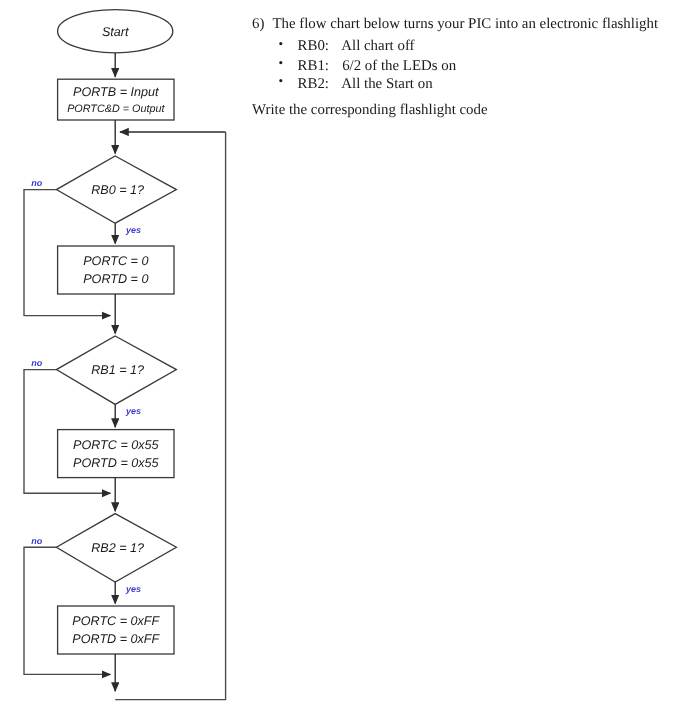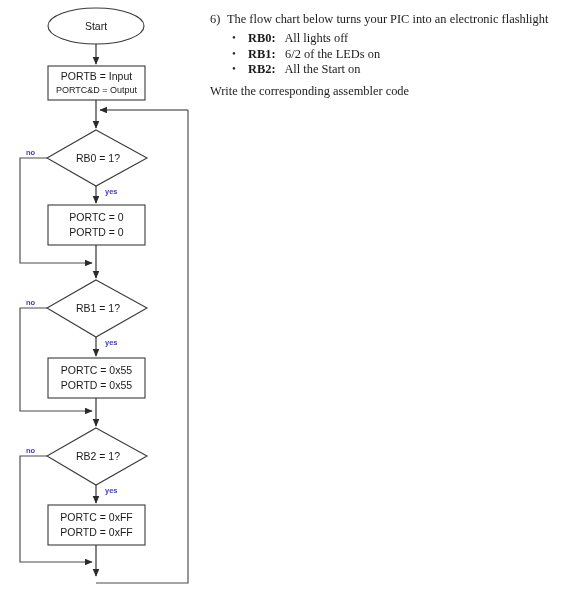--- a/index.html
+++ b/index.html
@@ -51,36 +51,36 @@
   #question-panel li .bullet {
     position: absolute;
     left: 0;
     top: -1px;
     font-size: 11px;
     line-height: 15.5px;
   }
   #question-panel li .rb-name {
     display: inline-block;
     min-width: 34px;
-    font-weight: bold;
   }
   #question-panel .closing {
     margin-top: 6px;
     font-size: 12.4px;
     line-height: 15px;
     white-space: nowrap;
   }
 
   
   #flowchart {
     position: absolute;
     left: 0;
     top: 0;
     width: 210px;
     height: 439px;
+    font-style: italic;
   }
   #flowchart svg {
     display: block;
   }
 
   .fc-label {
     font-family: "Liberation Sans", sans-serif;
     fill: #1a1a1a;
   }
   .fc-label.big   { font-size: 10.5px; }
@@ -108,34 +108,34 @@
 
 <div id="question-panel">
   <div class="q-line">
     <span class="q-num">6)</span>
     <span>The flow chart below turns your PIC into an electronic flashlight</span>
   </div>
   <ul>
     <li>
       <span class="bullet">•</span>
       <span class="rb-name">RB0:</span>
-      <span>All lights off</span>
+      <span>All chart off</span>
     </li>
     <li>
       <span class="bullet">•</span>
       <span class="rb-name">RB1:</span>
       <span>6/2 of the LEDs on</span>
     </li>
     <li>
       <span class="bullet">•</span>
       <span class="rb-name">RB2:</span>
       <span>All the Start on</span>
     </li>
   </ul>
-  <div class="closing">Write the corresponding assembler code</div>
+  <div class="closing">Write the corresponding flashlight code</div>
 </div>
 
 <div id="flowchart">
 <svg width="210" height="598" viewBox="0 0 210 598" xmlns="http://www.w3.org/2000/svg">
   <defs>
     <marker id="arrow" markerWidth="9" markerHeight="9" refX="6.4" refY="3" orient="auto" markerUnits="strokeWidth">
       <path d="M0,0 L0,6 L7,3 z" fill="#2b2b2b"></path>
     </marker>
   </defs>
 

